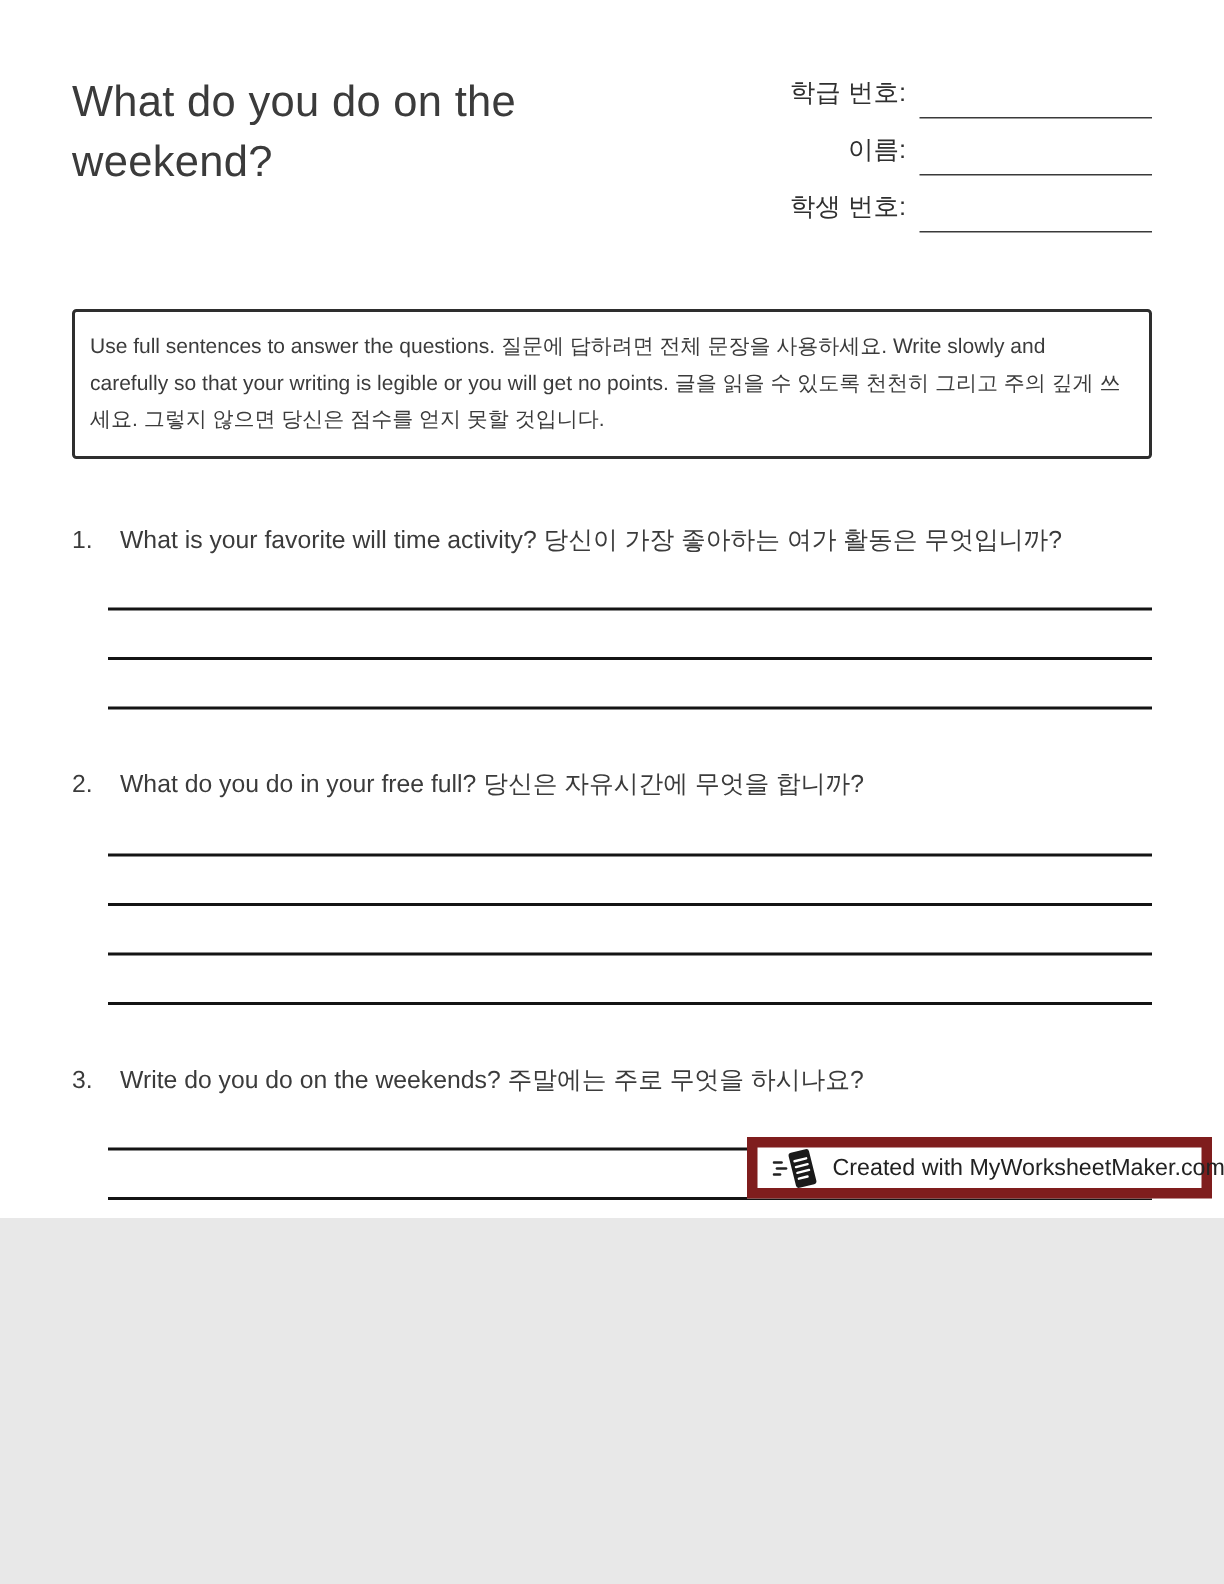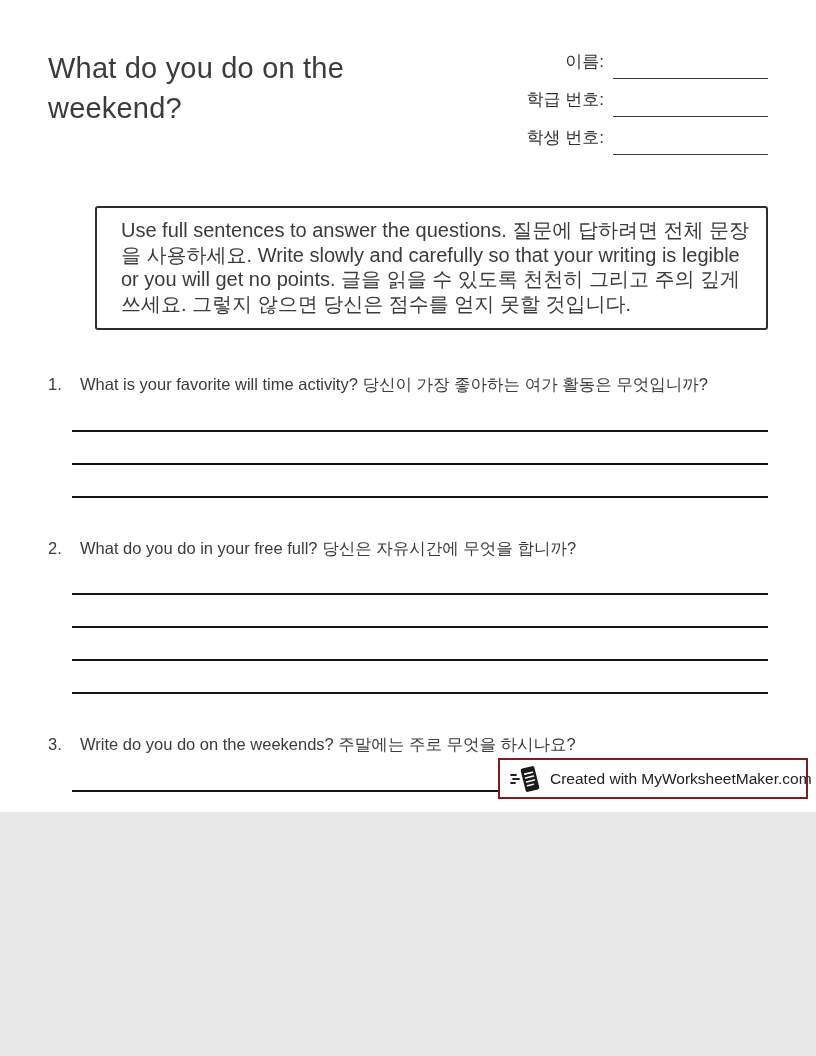--- a/index.html
+++ b/index.html
@@ -54,25 +54,24 @@
     width: 155px;
     height: 29px;
     border-bottom: 1.5px solid #3a3a3a;
   }
 
   
   .instruction-box {
     margin-top: 40px;
     border: 2px solid #2e2e2e;
     border-radius: 3px;
-    padding: 10px 14px 12px 24px;
-    font-size: 20px;
+    padding: 10px 14px 12px 10px;
+    font-size: 14px;
     line-height: 24.5px;
     color: #3b3b3b;
-    margin-left: 47px;
   }
 
   
   .questions { margin-top: 42px; }
   .question { margin-bottom: 38px; }
   .q-row {
     display: flex;
     align-items: flex-start;
     font-size: 16.5px;
     line-height: 24.5px;
@@ -92,21 +91,21 @@
     border-bottom: 2px solid #141414;
   }
 
   
   .footer-badge {
     position: absolute;
     right: 8px;
     bottom: 13px;
     width: 310px;
     height: 41px;
-    border: 2px solid #7f1d1d;
+    border: 7px solid #7f1d1d;
     background: #ffffff;
     display: flex;
     align-items: center;
     padding: 0 12px 0 10px;
     gap: 8px;
     cursor: pointer;
   }
   .footer-text {
     font-size: 15.5px;
     color: #222222;
@@ -117,25 +116,25 @@
 </head>
 <body>
 
 <div class="page">
 
   <div class="header">
     <h1 class="title">What do you do on the weekend?</h1>
 
     <div class="name-fields">
       <div class="field-row">
+        <span class="field-label">학급 번호:</span>
+        <span class="field-line"></span>
+      </div>
+      <div class="field-row">
         <span class="field-label">이름:</span>
-        <span class="field-line"></span>
-      </div>
-      <div class="field-row">
-        <span class="field-label">학급 번호:</span>
         <span class="field-line"></span>
       </div>
       <div class="field-row">
         <span class="field-label">학생 번호:</span>
         <span class="field-line"></span>
       </div>
     </div>
   </div>
 
   <div class="instruction-box">

